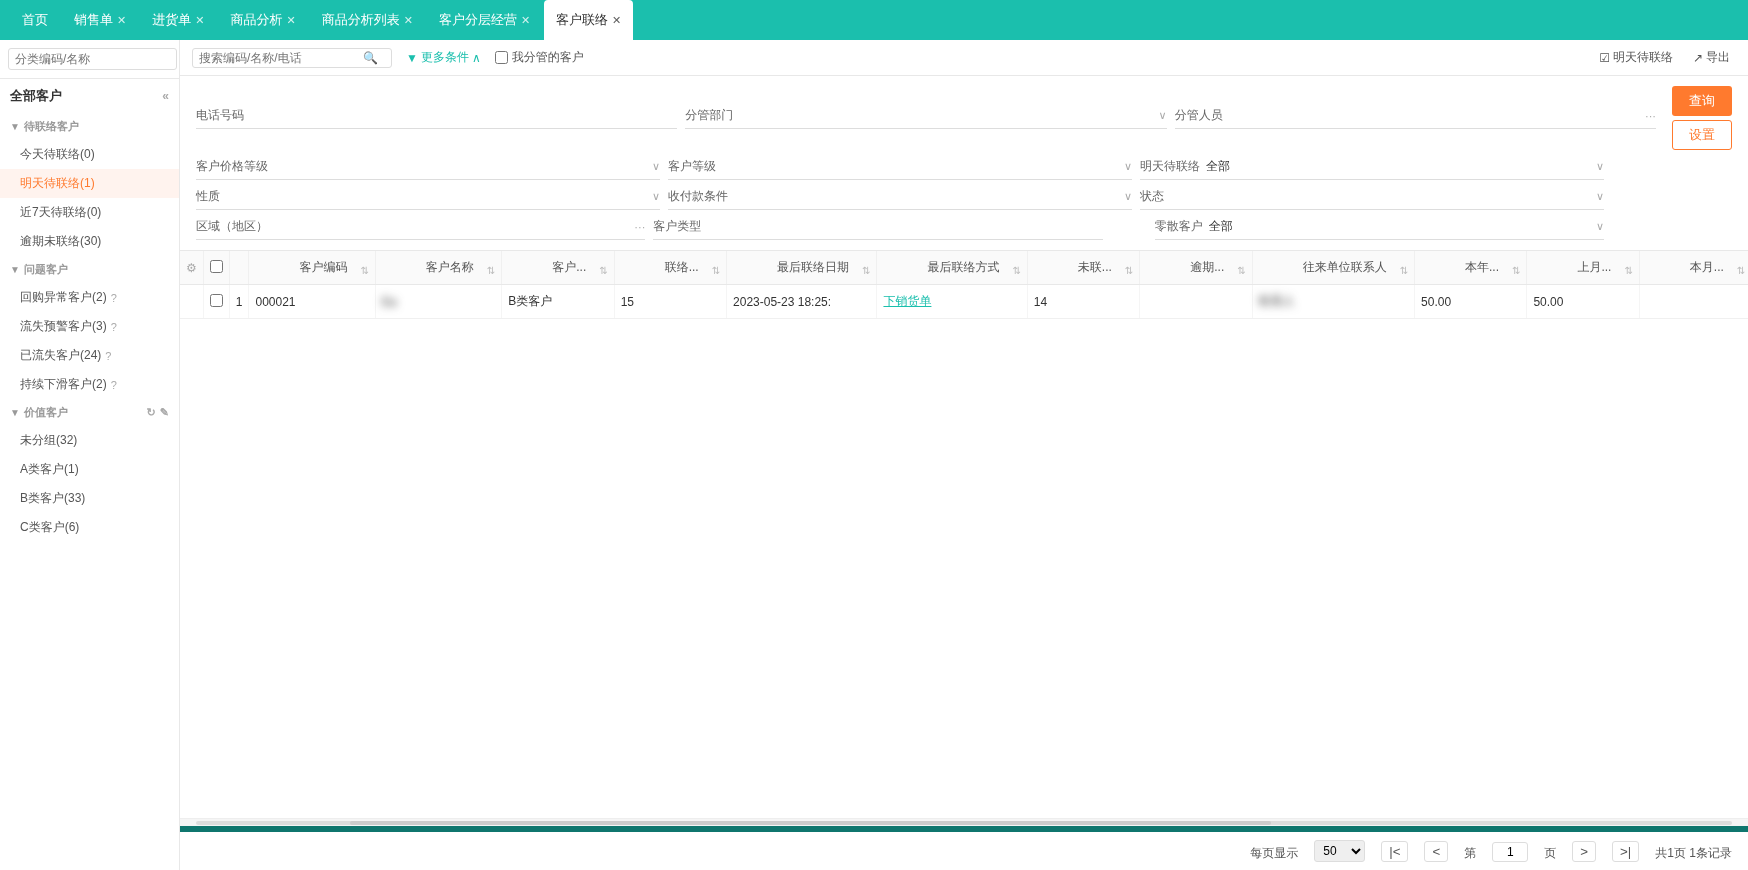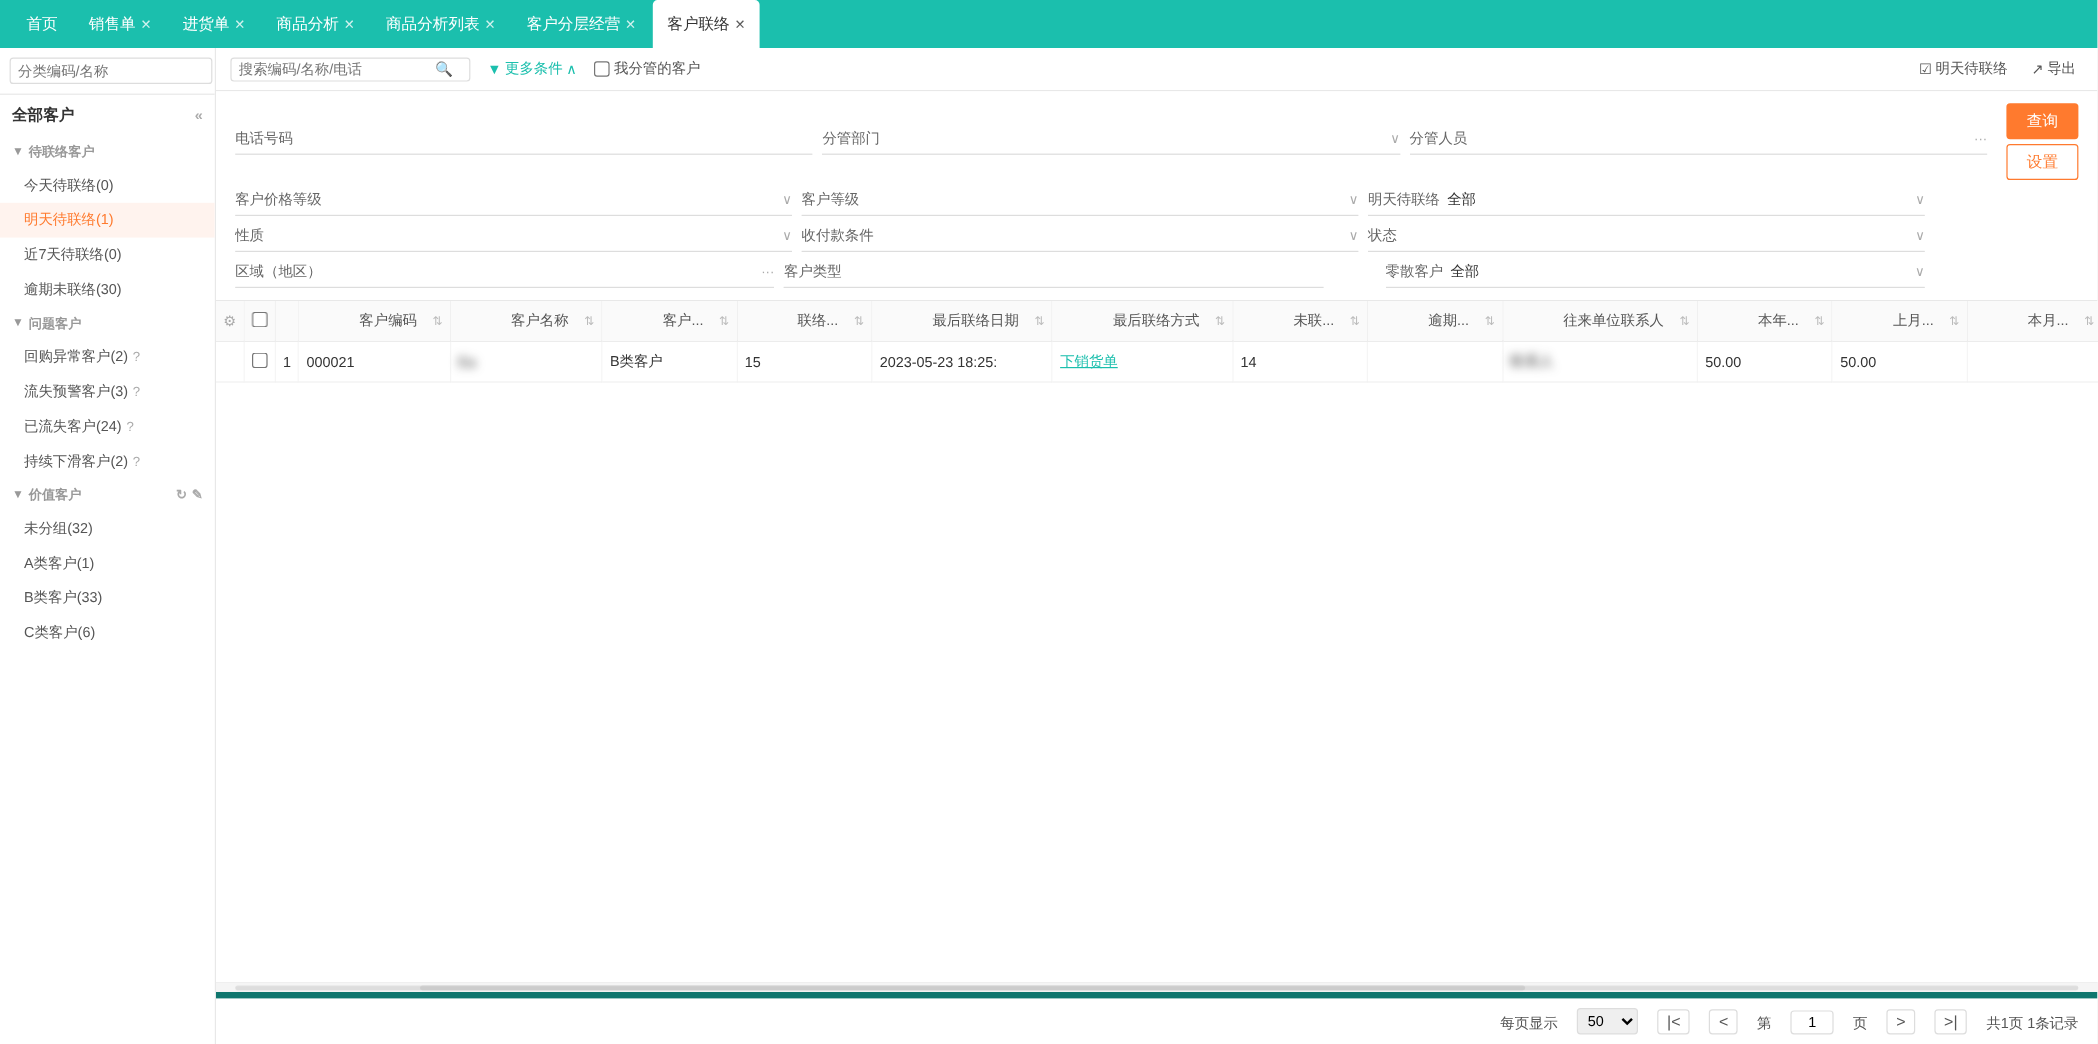--- a/index.html
+++ b/index.html
@@ -121,21 +121,21 @@
     table thead tr { background: #fafafa; }
     table th {
       padding: 8px 6px; text-align: left; border-bottom: 1px solid #e8e8e8;
       border-right: 1px solid #f0f0f0; color: #555; font-weight: normal;
       white-space: nowrap; position: sticky; top: 0; background: #fafafa;
     }
     table td {
       padding: 8px 6px; border-bottom: 1px solid #f0f0f0;
       border-right: 1px solid #f5f5f5; color: #333; white-space: nowrap;
     }
-    .th-sort { display: flex; align-items: center; gap: 13px; margin-left: 44px; }
+    .th-sort { display: flex; align-items: flex-end; gap: 13px; margin-left: 44px; }
     .th-sort .sort-icon { color: #bbb; font-size: 10px; }
     .link-text { color: #1bbfad; text-decoration: underline; cursor: pointer; }
     .col-gear { color: #aaa; cursor: pointer; }
 
     
     .pagination {
       display: flex; align-items: flex-end; justify-content: flex-end;
       padding: 8px 16px; background: #fff; border-top: 6px solid #0f766e;
       gap: 16px; font-size: 12px; color: #555;
     }

